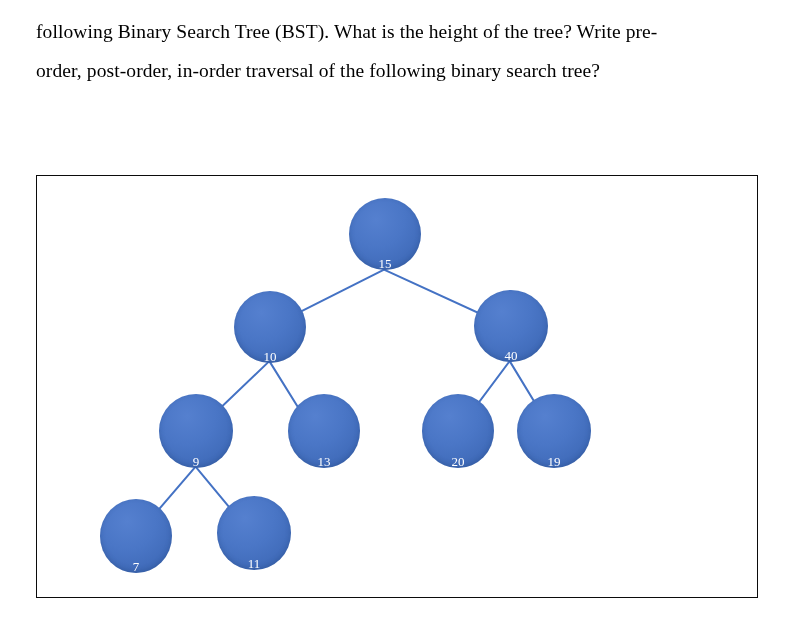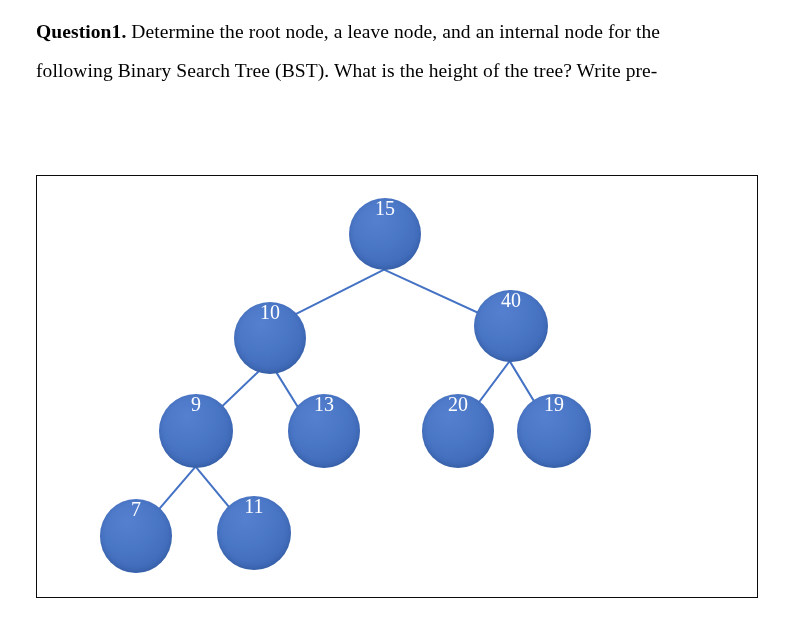--- a/index.html
+++ b/index.html
@@ -53,56 +53,56 @@
     display: block;
   }
 
   
   .tree-node {
     position: absolute;
     border-radius: 50%;
     background: radial-gradient(circle at 38% 30%, #5580cf 0%, #4a76c6 42%, #3f6ab8 78%, #3a63ae 100%);
     box-shadow: inset 0 -2px 5px rgba(31,62,117,0.30);
     display: flex;
-    align-items: flex-start;
+    align-items: flex-end;
     justify-content: center;
     color: #ffffff;
-    font-size: 20px;
+    font-size: 13px;
     font-family: "Liberation Serif", "DejaVu Serif", serif;
     line-height: 1;
     user-select: none;
   }
   .node-label { display: block; }
 </style>
 </head>
 <body>
 
 <div id="question-block">
-  <div class="q-line"><span class="q-label">Question1.</span><span> Determine the root node, a leave node, and an internal node for the</span></div>
   <div class="q-line">following Binary Search Tree (BST). What is the height of the tree? Write pre-</div>
+  <div class="q-line">order, post-order, in-order traversal of the following binary search tree?</div>
 </div>
 
 <div id="tree-figure">
   <svg id="tree-canvas" viewBox="0 0 722 423" preserveAspectRatio="none">
     <g id="edge-group">
         <line x1="348" y1="94" x2="233" y2="152" stroke="#4472c4" stroke-width="2" stroke-linecap="round"></line>
         <line x1="348" y1="94" x2="474" y2="152" stroke="#4472c4" stroke-width="2" stroke-linecap="round"></line>
         <line x1="233" y1="186" x2="159" y2="257" stroke="#4472c4" stroke-width="2" stroke-linecap="round"></line>
         <line x1="233" y1="186" x2="277" y2="257" stroke="#4472c4" stroke-width="2" stroke-linecap="round"></line>
         <line x1="474" y1="186" x2="421" y2="257" stroke="#4472c4" stroke-width="2" stroke-linecap="round"></line>
         <line x1="474" y1="186" x2="517" y2="257" stroke="#4472c4" stroke-width="2" stroke-linecap="round"></line>
         <line x1="159" y1="292" x2="99" y2="362" stroke="#4472c4" stroke-width="2" stroke-linecap="round"></line>
         <line x1="159" y1="292" x2="217" y2="362" stroke="#4472c4" stroke-width="2" stroke-linecap="round"></line>
       </g>
   </svg>
   <div id="node-layer">
       <div class="tree-node" style="left: 312px; top: 22px; width: 72px; height: 72px;">
         <span class="node-label">15</span>
       </div>
-      <div class="tree-node" style="left: 197px; top: 126px; width: 72px; height: 72px;">
+      <div class="tree-node" style="left: 197px; top: 115px; width: 72px; height: 72px;">
         <span class="node-label">10</span>
       </div>
       <div class="tree-node" style="left: 437px; top: 114px; width: 74px; height: 72px;">
         <span class="node-label">40</span>
       </div>
       <div class="tree-node" style="left: 122px; top: 218px; width: 74px; height: 74px;">
         <span class="node-label">9</span>
       </div>
       <div class="tree-node" style="left: 251px; top: 218px; width: 72px; height: 74px;">
         <span class="node-label">13</span>

